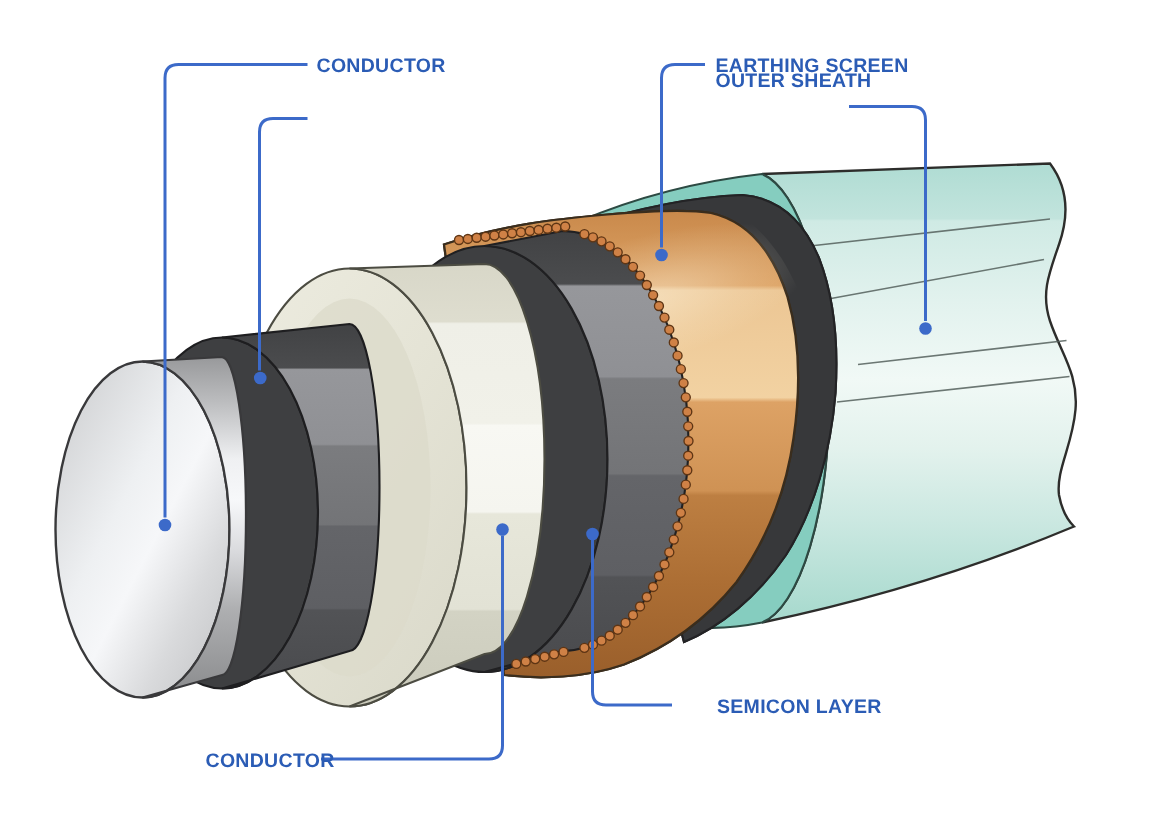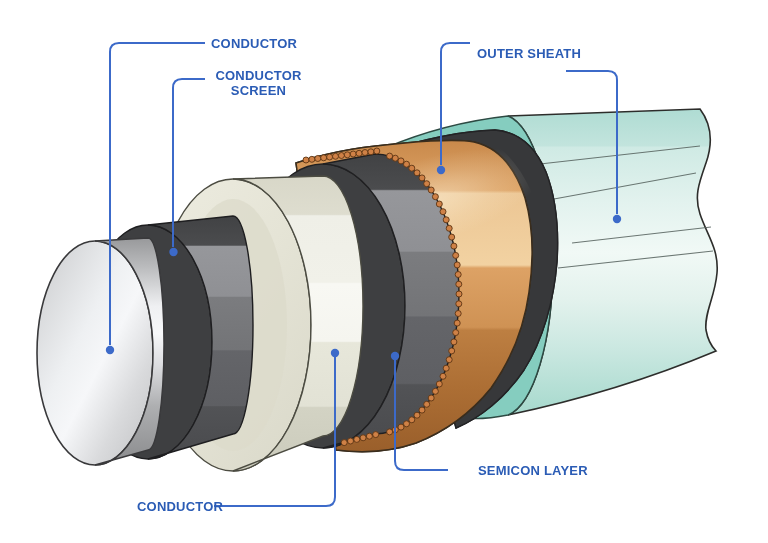--- a/index.html
+++ b/index.html
@@ -233,17 +233,17 @@
 
       <path class="leader" d="M448,470 L404,470 Q395,470 395,461 L395,360"></path>
       <circle class="ldot" cx="395" cy="356" r="4.2"></circle>
 
       <path class="leader" d="M214,506 L326,506 Q335,506 335,497 L335,357"></path>
       <circle class="ldot" cx="335" cy="353" r="4.2"></circle>
     </g>
   </svg>
 
   <div class="lbl" style="left:211px;top:36px">CONDUCTOR</div>
-  <div class="lbl wrap" style="left:211px;top:68px">CONDUCTOR SCREEN</div>
+  <div class="lbl" style="left:477px;top:36px">EARTHING SCREEN</div>
   <div class="lbl" style="left:477px;top:46px">OUTER SHEATH</div>
   <div class="lbl" style="left:478px;top:463px">SEMICON LAYER</div>
   <div class="lbl" style="left:137px;top:499px">CONDUCTOR</div>
 </div>
 
 </body></html>

